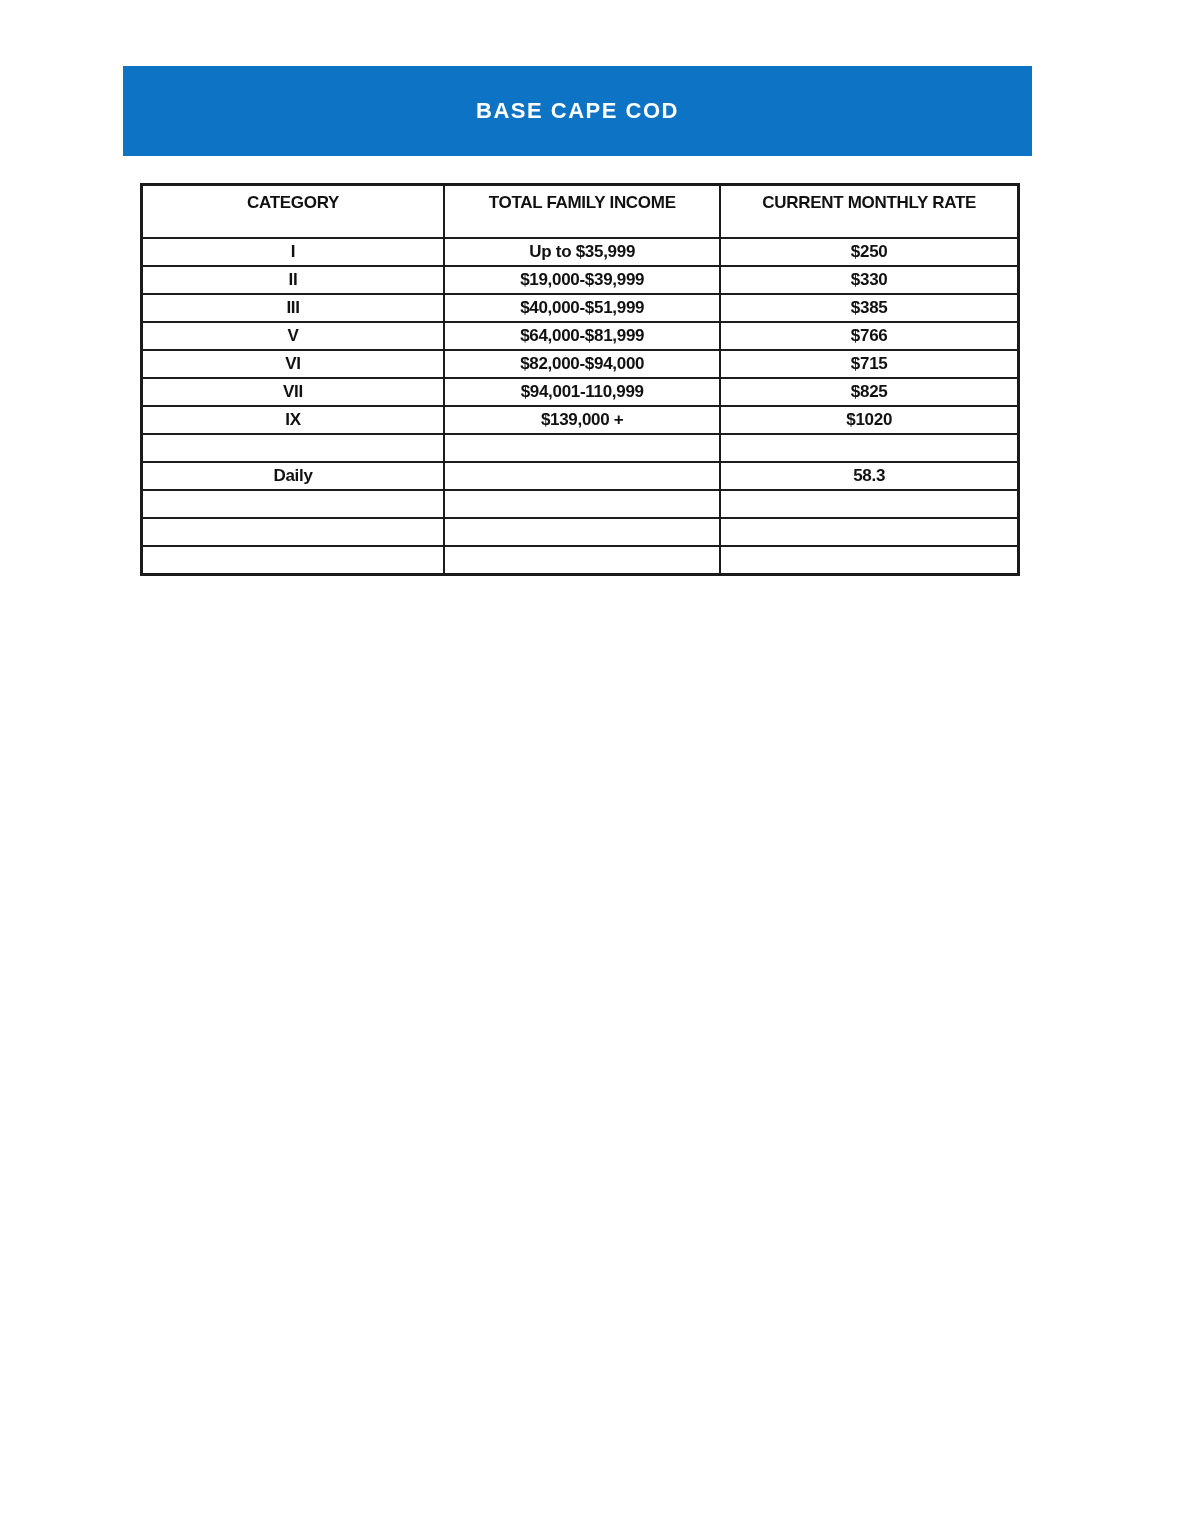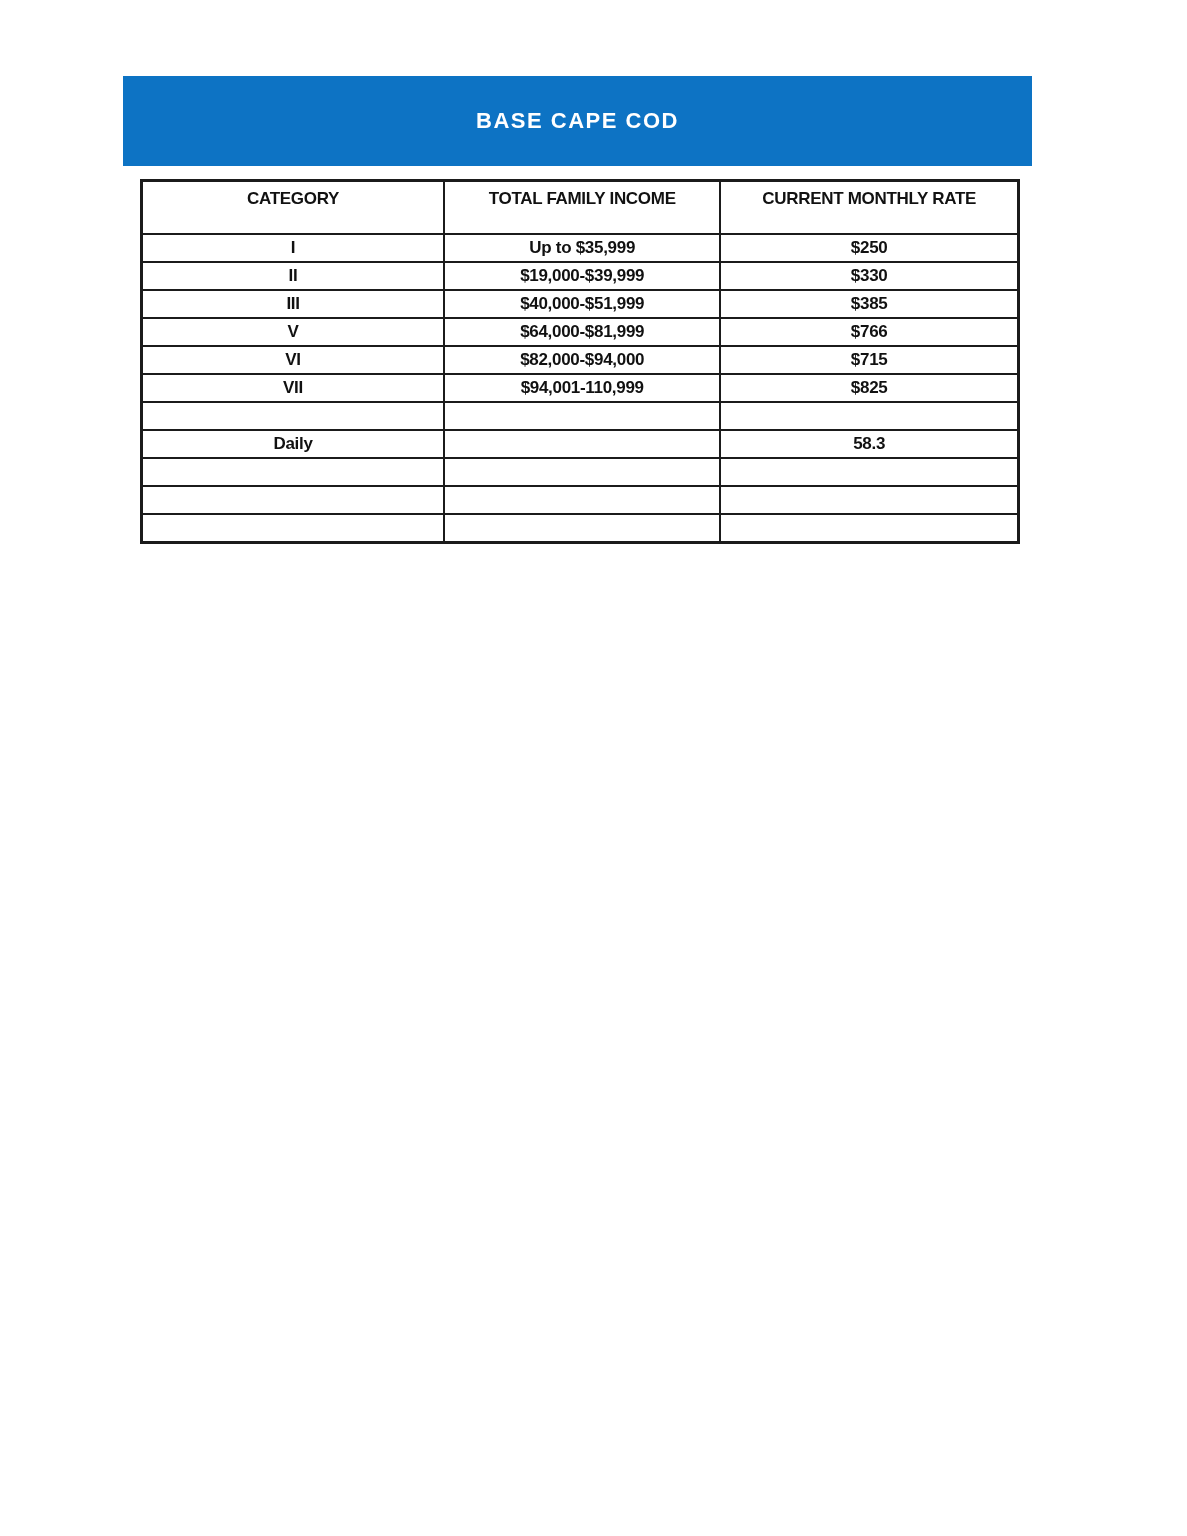--- a/index.html
+++ b/index.html
@@ -7,21 +7,20 @@
     padding: 0;
     background: #ffffff;
     font-family: "Liberation Sans", sans-serif;
   }
   .page {
     position: relative;
     width: 1187px;
     height: 1288px;
     background: #ffffff;
     overflow: hidden;
-    margin-top: 10px;
   }
   .banner {
     position: absolute;
     left: 123px;
     top: 66px;
     width: 909px;
     height: 90px;
     background: #0d73c4;
     display: flex;
     align-items: center;
@@ -29,21 +28,21 @@
   }
   .banner-title {
     color: #ffffff;
     font-size: 22px;
     font-weight: bold;
     letter-spacing: 1.5px;
   }
   table.rate-table {
     position: absolute;
     left: 140px;
-    top: 169px;
+    top: 183px;
     width: 880px;
     border-collapse: collapse;
     table-layout: fixed;
     border: 3px solid #1b1b1b;
   }
   table.rate-table th,
   table.rate-table td {
     border: 2px solid #1b1b1b;
     text-align: center;
     color: #111111;
@@ -114,20 +113,25 @@
           <td>VI</td>
           <td>$82,000-$94,000</td>
           <td>$715</td>
         </tr>
         <tr>
           <td>VII</td>
           <td>$94,001-110,999</td>
           <td>$825</td>
         </tr>
         <tr>
+          <td>IX</td>
+          <td>$139,000 +</td>
+          <td>$1020</td>
+        </tr>
+        <tr>
           <td></td>
           <td></td>
           <td></td>
         </tr>
         <tr>
           <td>Daily</td>
           <td></td>
           <td>58.3</td>
         </tr>
         <tr>

